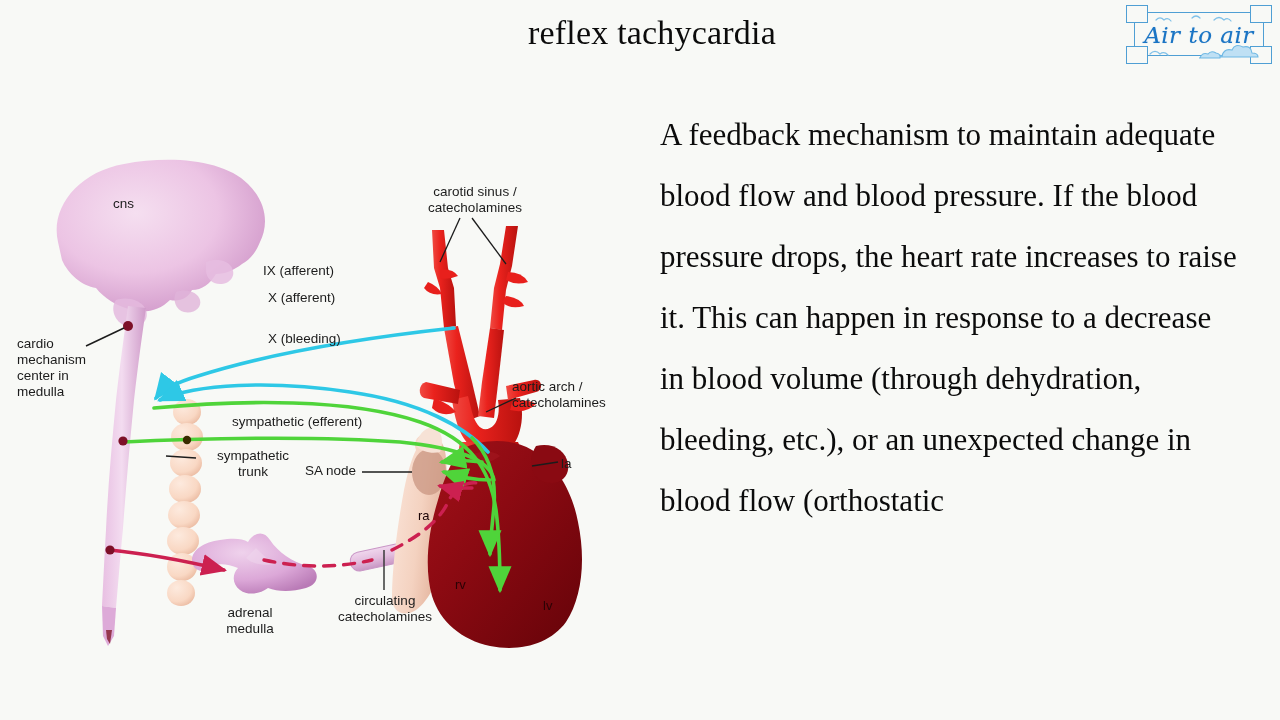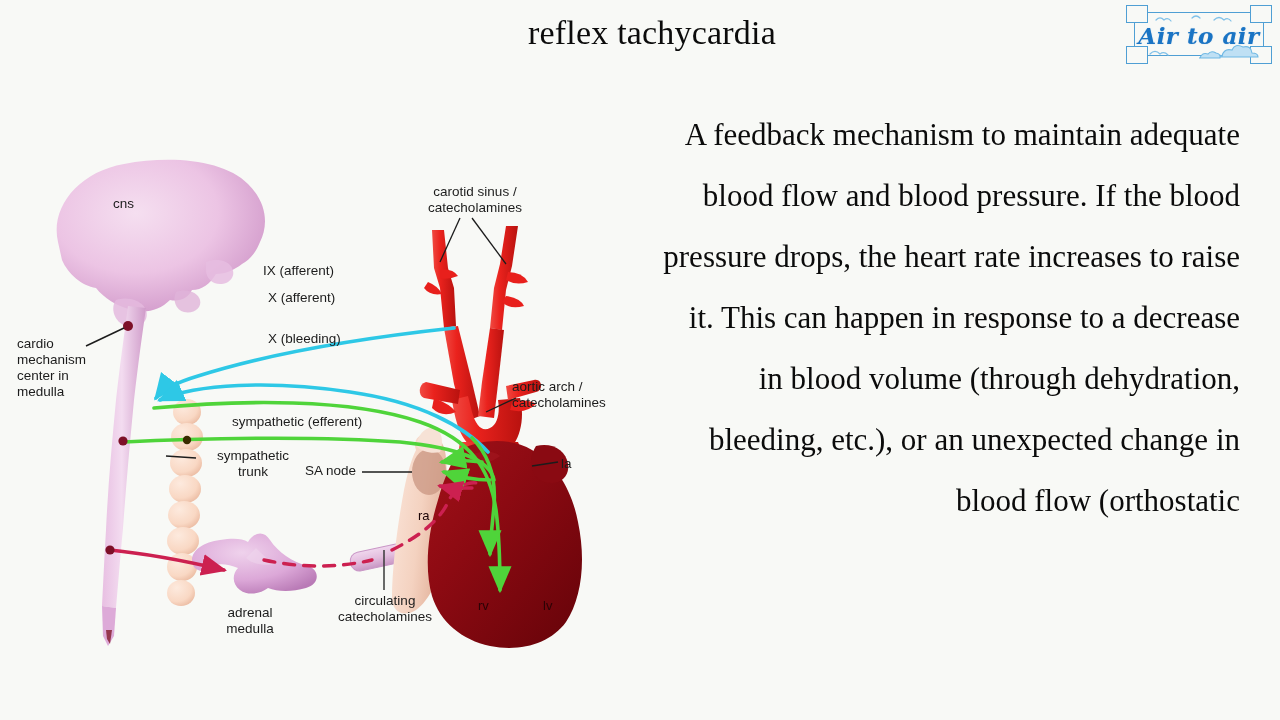--- a/index.html
+++ b/index.html
@@ -36,32 +36,32 @@
     background:#f8f9f6;
   }
   #logo .c-tl{left:0;top:1px;}
   #logo .c-tr{right:0;top:1px;}
   #logo .c-bl{left:0;bottom:2px;}
   #logo .c-br{right:0;bottom:2px;}
   #logo .wordmark{
     position:absolute;left:0;top:0;width:146px;height:62px;
     display:flex;align-items:center;justify-content:center;
     font-family:"DejaVu Serif", serif;
-    font-style:italic;font-weight:bold;
+    font-style:italic;font-weight:normal;
     font-size:23px;color:#1a74c4;
     letter-spacing:.5px;
     text-shadow:0 0 1px rgba(26,116,196,.4);
     text-align:right;
   }
   #logo svg.clouds{position:absolute;left:0;top:0;}
 
   
   #body-text{
     position:absolute;left:660px;top:104px;width:580px;
-    text-align:right;
+    text-align:left;
     font-family:"Liberation Serif", serif;
     font-size:31px;line-height:61px;color:#0b0b0b;
   }
 
   
   #diagram{position:absolute;left:20px;top:150px;width:630px;height:510px;}
   #diagram svg{display:block;}
   .dlabel{
     position:absolute;
     font-family:"Liberation Sans", sans-serif;
@@ -354,18 +354,18 @@
     <div class="dlabel ctr" style="left:180px;top:455px;width:100px;line-height:16px;">adrenal
 medulla</div>
 
     <div class="dlabel ctr" style="left:300px;top:443px;width:130px;line-height:16px;">circulating
 catecholamines</div>
 
     <div class="dlabel" style="left:541px;top:306px;">la</div>
 
     <div class="chamber" style="left:398px;top:358px;">ra</div>
 
-    <div class="chamber dark" style="left:458px;top:427px;margin-top:21px;">rv</div>
+    <div class="chamber dark" style="left:435px;top:427px;">rv</div>
 
     <div class="chamber dark" style="left:523px;top:448px;">lv</div>
 
   </div>
 </div>
 
 </body></html>

